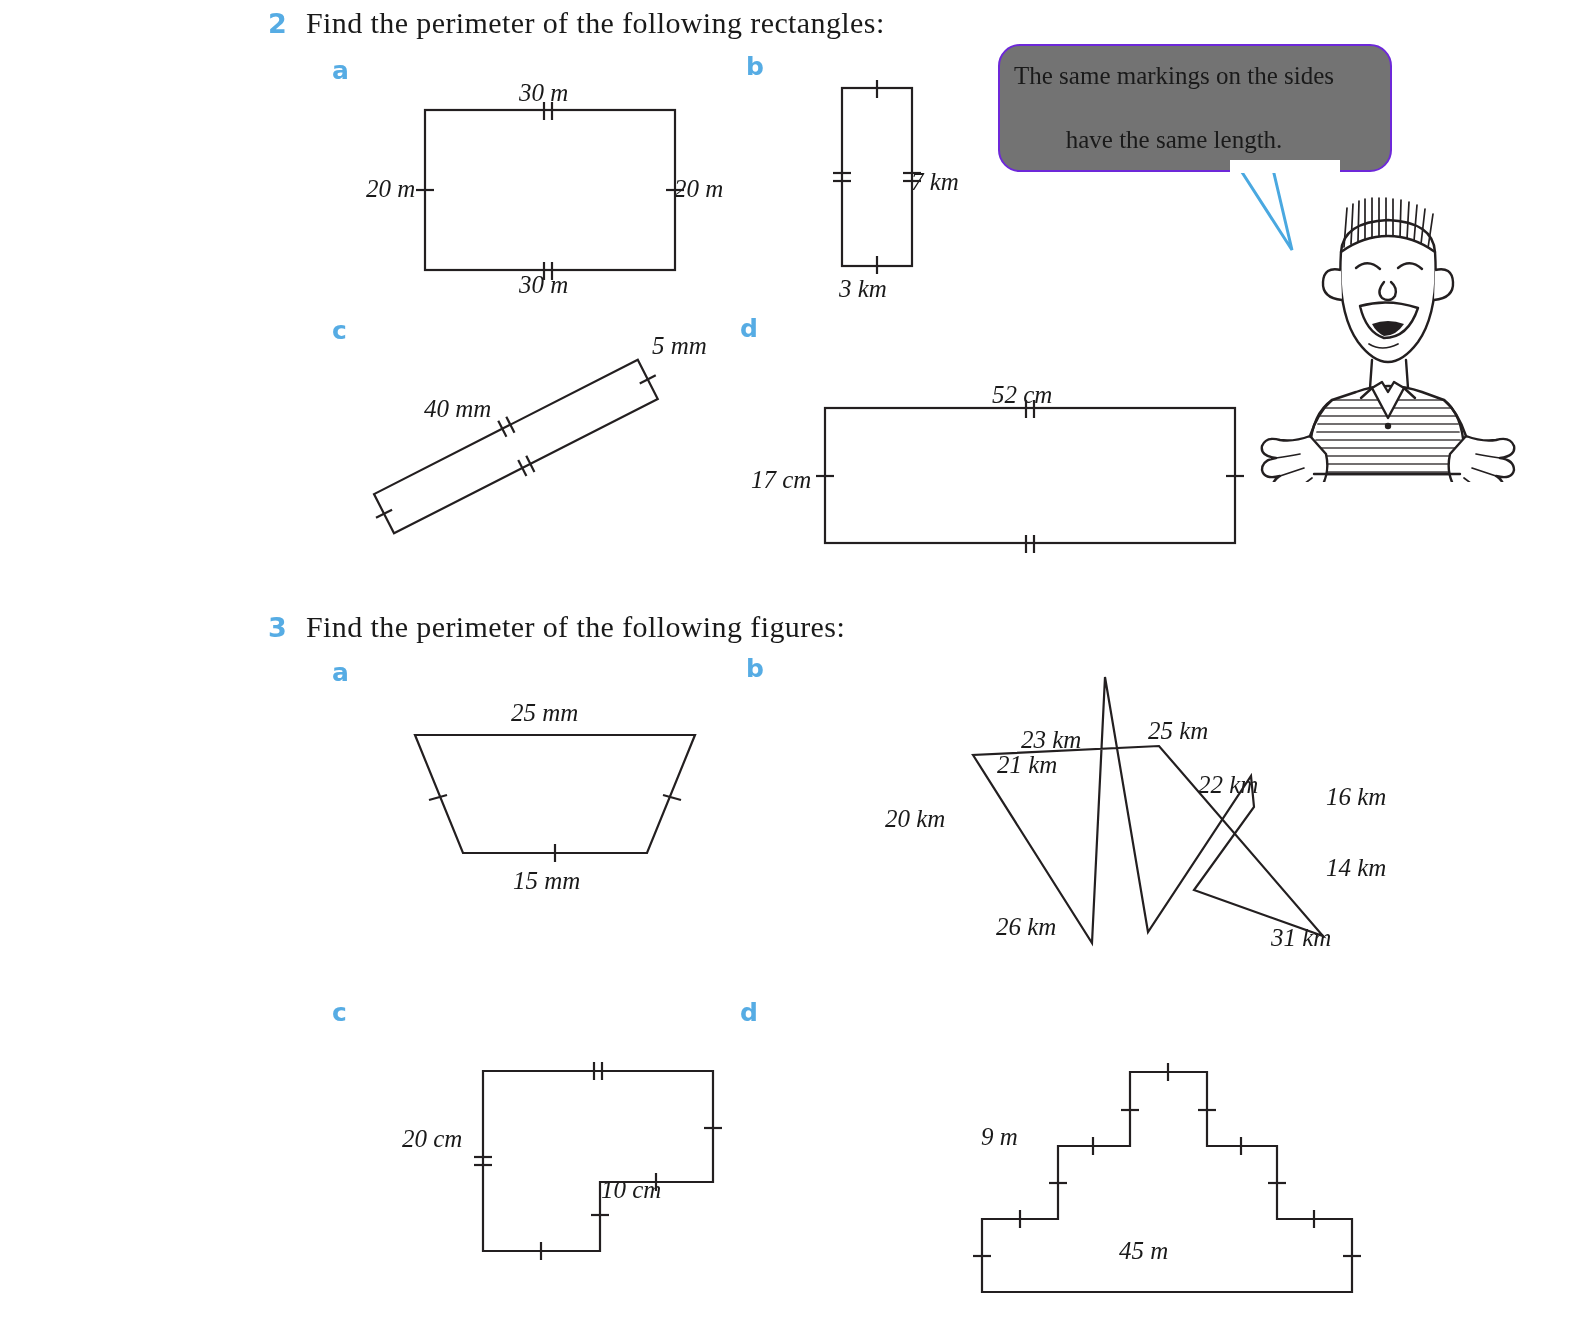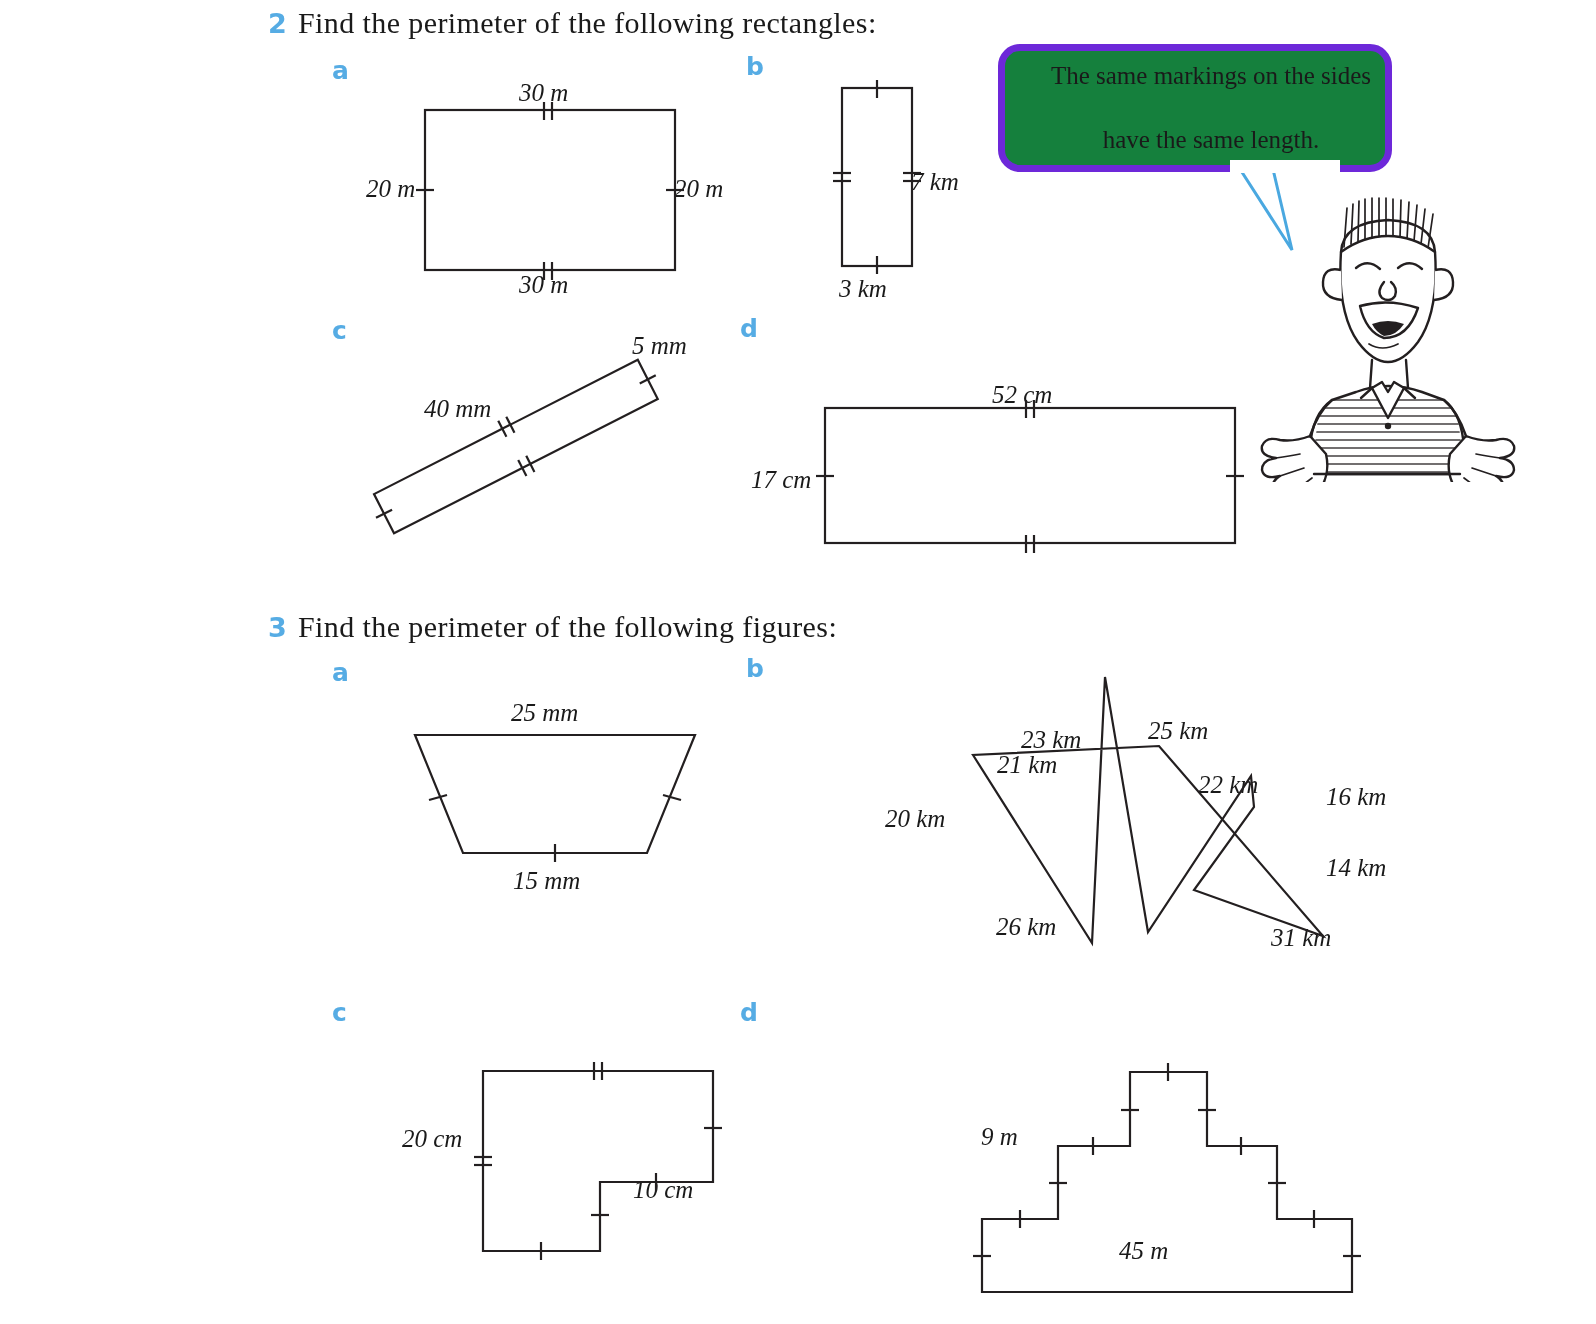--- a/index.html
+++ b/index.html
@@ -23,20 +23,21 @@
     color: #56ace4;
     font-family: "DejaVu Sans", sans-serif;
     font-weight: bold;
     font-size: 27px;
     width: 30px;
   }
   .q-text {
     font-size: 30px;
     letter-spacing: 0.4px;
     white-space: nowrap;
+    margin-left: 8px;
   }
   .part-letter {
     position: absolute;
     color: #56ace4;
     font-family: "DejaVu Sans", sans-serif;
     font-weight: bold;
     font-size: 25px;
   }
 
   
@@ -55,27 +56,27 @@
     stroke: #231f20;
     stroke-width: 2.2;
     stroke-linecap: butt;
     stroke-linejoin: miter;
   }
   .tick { stroke: #231f20; stroke-width: 2.4; fill: none; }
 
   
   .bubble {
     position: absolute;
-    border: 7px solid #6d28d9;
+    border: 2px solid #6d28d9;
     border-radius: 22px;
-    background: #15803d;
+    background: #737373;
     box-sizing: border-box;
     display: flex;
     align-items: center;
-    justify-content: flex-end;
+    justify-content: flex-start;
     text-align: center;
   }
   .bubble-text {
     font-size: 25px;
     line-height: 1.28;
     padding: 4px 14px;
   }
   .bubble-tail { position: absolute; }
   .bubble-tail path { fill: #ffffff; stroke: #4aa8e0; stroke-width: 3; }
 
@@ -130,21 +131,21 @@
 
     <line class="tick" x1="57" y1="178" x2="57" y2="196"></line>
 
     <line class="tick" x1="13" y1="95" x2="31" y2="95"></line>
     <line class="tick" x1="13" y1="103" x2="31" y2="103"></line>
 
     <line class="tick" x1="83" y1="95" x2="101" y2="95"></line>
     <line class="tick" x1="83" y1="103" x2="101" y2="103"></line>
   </svg>
 
-  <span class="lbl" style="left:632px; top:333px;">5 mm</span>
+  <span class="lbl" style="left:652px; top:333px;">5 mm</span>
   <span class="lbl" style="left:424px; top:396px;text-align:right;">40 mm</span>
 
   <svg class="fig" style="left:350px; top:325px;" width="330" height="245" viewBox="0 0 330 245">
     <g transform="rotate(-27 165 122)">
       <rect class="shape" x="18" y="100" width="296" height="44"></rect>
 
       <line class="tick" x1="162" y1="91" x2="162" y2="109"></line>
       <line class="tick" x1="171" y1="91" x2="171" y2="109"></line>
 
       <line class="tick" x1="162" y1="135" x2="162" y2="153"></line>
@@ -261,21 +262,21 @@
   <span class="lbl" style="left:1326px; top:784px;">16 km</span>
   <span class="lbl" style="left:1326px; top:855px;">14 km</span>
   <span class="lbl" style="left:996px; top:914px;">26 km</span>
   <span class="lbl" style="left:1271px; top:925px;">31 km</span>
 
   <svg class="fig" style="left:880px; top:660px;" width="540" height="290" viewBox="0 0 540 290">
     <polygon points="93,95 212,283 225,17 268,272 371,116 374,147 314,230 443,276 279,86"></polygon>
   </svg>
 
   <span class="lbl" style="left:402px; top:1126px;">20 cm</span>
-  <span class="lbl" style="left:601px; top:1177px;margin-left:32px;">10 cm</span>
+  <span class="lbl" style="left:601px; top:1177px;">10 cm</span>
 
   <svg class="fig" style="left:460px; top:1010px;" width="280" height="270" viewBox="0 0 280 270">
     <polygon points="23,61 253,61 253,172 140,172 140,241 23,241"></polygon>
 
     <line class="tick" x1="14" y1="147" x2="32" y2="147"></line>
     <line class="tick" x1="14" y1="155" x2="32" y2="155"></line>
 
     <line class="tick" x1="134" y1="52" x2="134" y2="70"></line>
     <line class="tick" x1="142" y1="52" x2="142" y2="70"></line>
 

